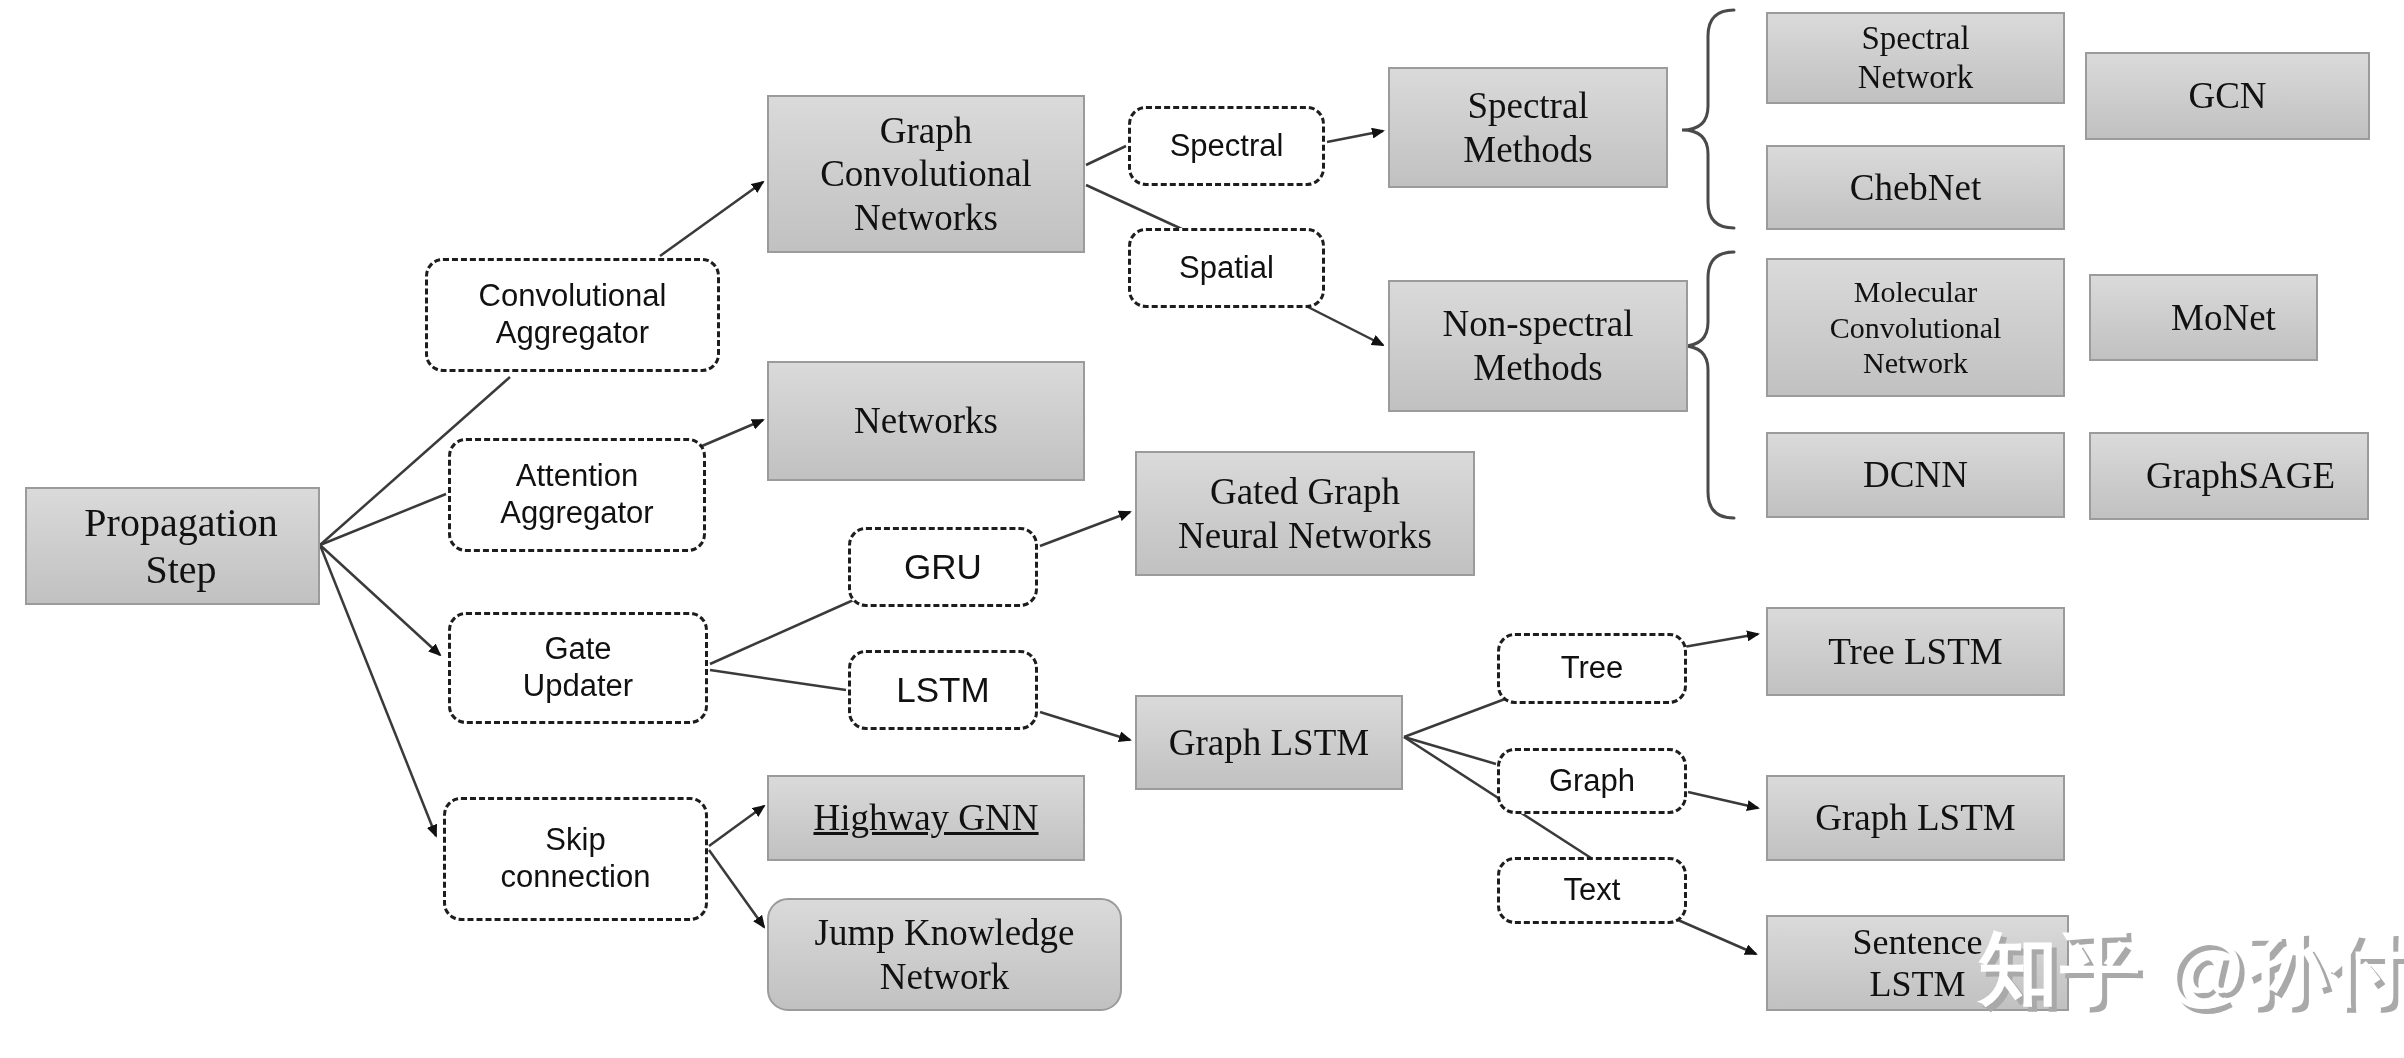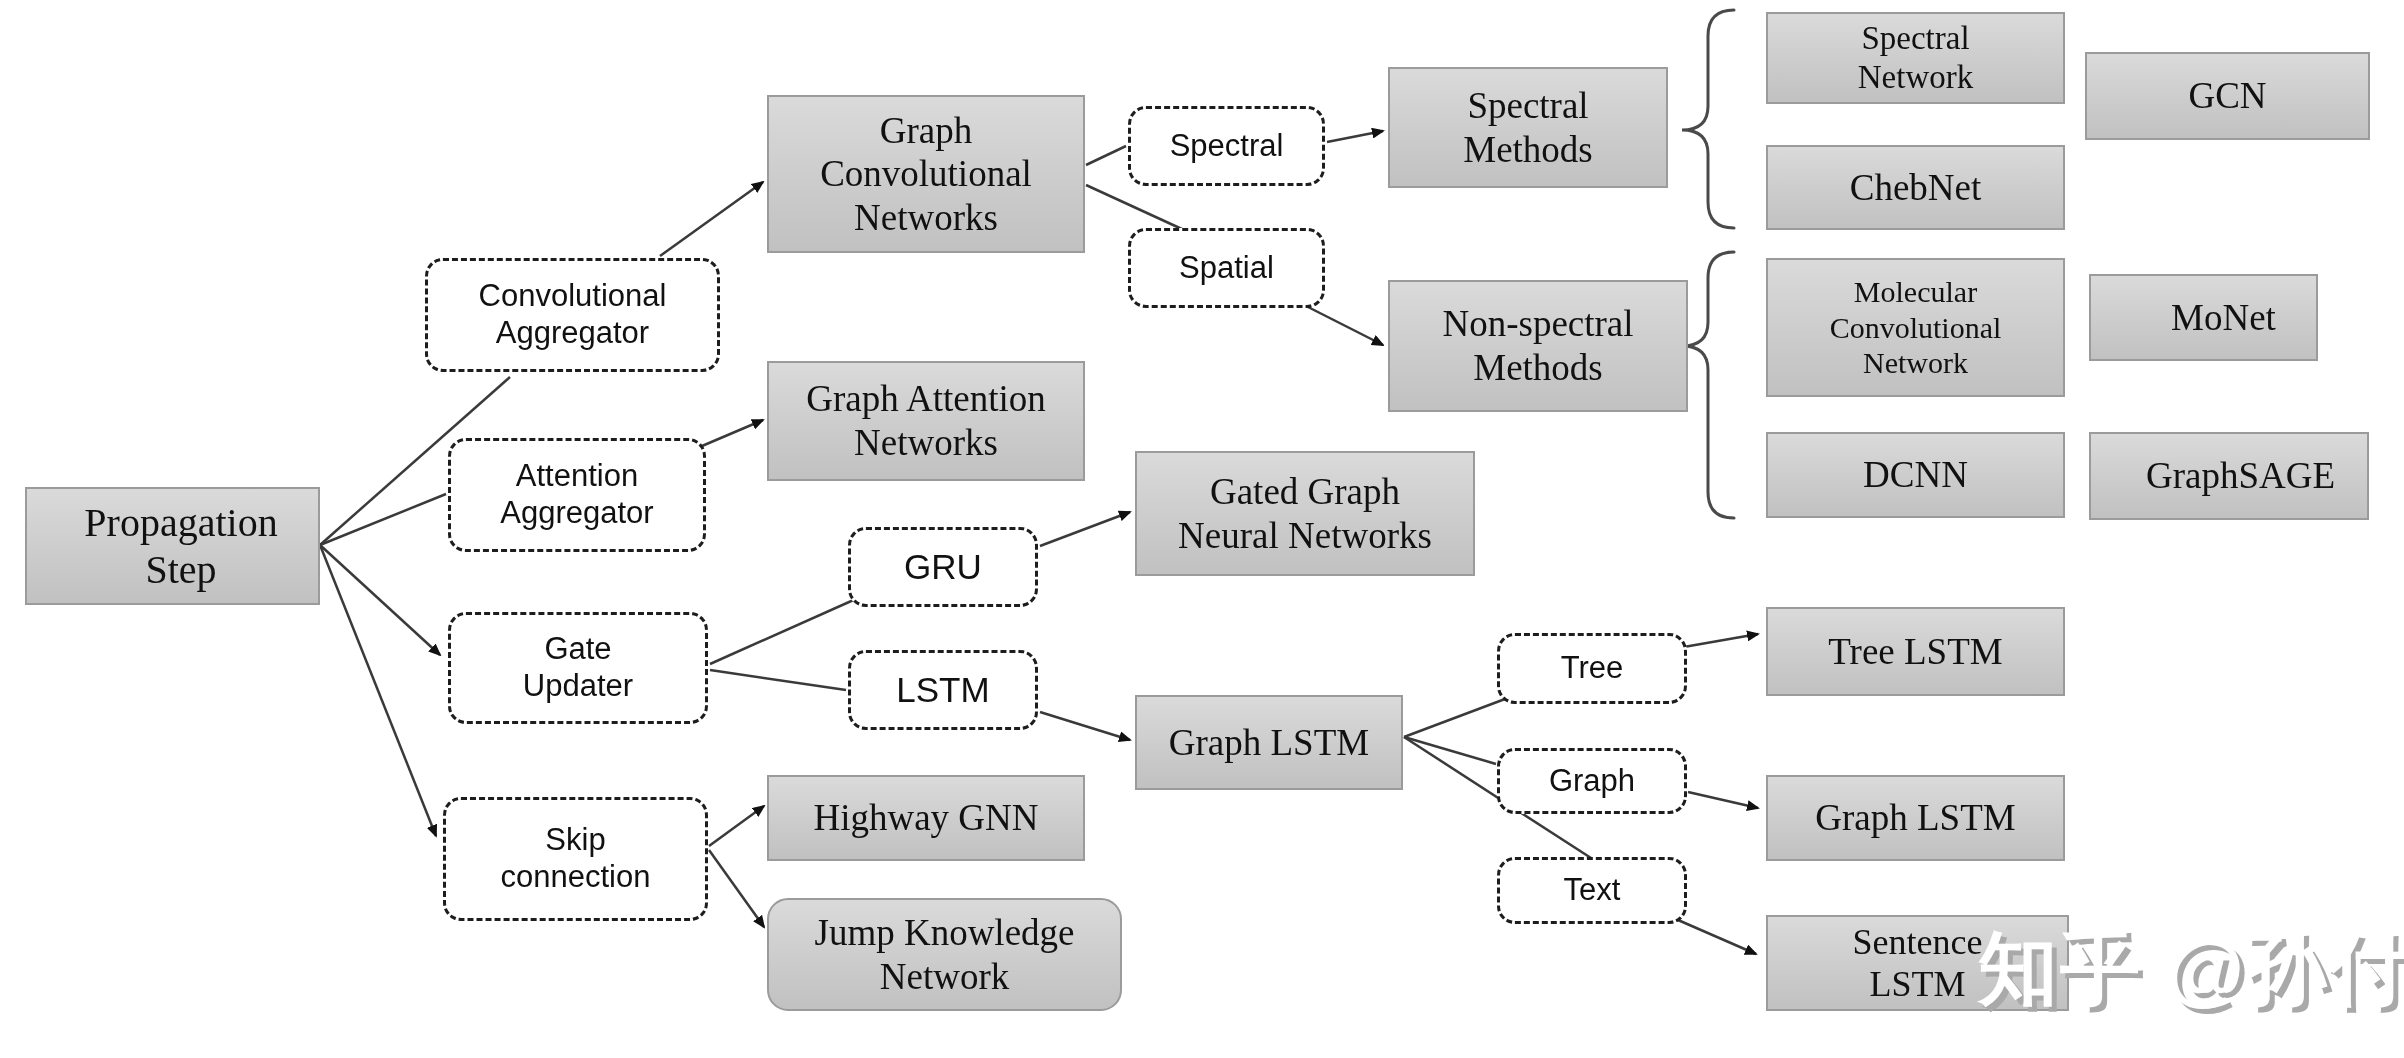--- a/index.html
+++ b/index.html
@@ -84,21 +84,20 @@
       <div class="node solid" style="left: 25px; top: 487px; width: 295px; height: 118px; font-size: 40px; padding-left: 17px;">
         <span class="ln">Propagation</span>
         <span class="ln">Step</span>
       </div>
       <div class="node solid" style="left: 767px; top: 95px; width: 318px; height: 158px; font-size: 37px;">
         <span class="ln">Graph</span>
         <span class="ln">Convolutional</span>
         <span class="ln">Networks</span>
       </div>
       <div class="node solid" style="left: 767px; top: 361px; width: 318px; height: 120px; font-size: 37px;">
-        <span class="ln">Graph Attention</span>
         <span class="ln">Networks</span>
       </div>
       <div class="node solid" style="left: 1388px; top: 67px; width: 280px; height: 121px; font-size: 37px;">
         <span class="ln">Spectral</span>
         <span class="ln">Methods</span>
       </div>
       <div class="node solid" style="left: 1388px; top: 280px; width: 300px; height: 132px; font-size: 37px;">
         <span class="ln">Non-spectral</span>
         <span class="ln">Methods</span>
       </div>
@@ -136,21 +135,21 @@
       <div class="node solid" style="left: 1766px; top: 607px; width: 299px; height: 89px; font-size: 37px;">
         <span class="ln">Tree LSTM</span>
       </div>
       <div class="node solid" style="left: 1766px; top: 775px; width: 299px; height: 86px; font-size: 37px;">
         <span class="ln">Graph LSTM</span>
       </div>
       <div class="node solid" style="left: 1766px; top: 915px; width: 303px; height: 96px; font-size: 36px;">
         <span class="ln">Sentence</span>
         <span class="ln">LSTM</span>
       </div>
-      <div class="node solid" style="left: 767px; top: 775px; width: 318px; height: 86px; font-size: 37px;">
+      <div class="node solid" style="left: 767px; top: 775px; width: 318px; height: 86px; font-size: 37px; text-decoration: underline;">
         <span class="ln">Highway GNN</span>
       </div>
       <div class="node solid" style="left: 767px; top: 898px; width: 355px; height: 113px; font-size: 37px; border-radius: 21px;">
         <span class="ln">Jump Knowledge</span>
         <span class="ln">Network</span>
       </div>
       <div class="node dashed" style="left: 425px; top: 258px; width: 295px; height: 114px; font-size: 31px;">
         <span class="ln">Convolutional</span>
         <span class="ln">Aggregator</span>
       </div>

